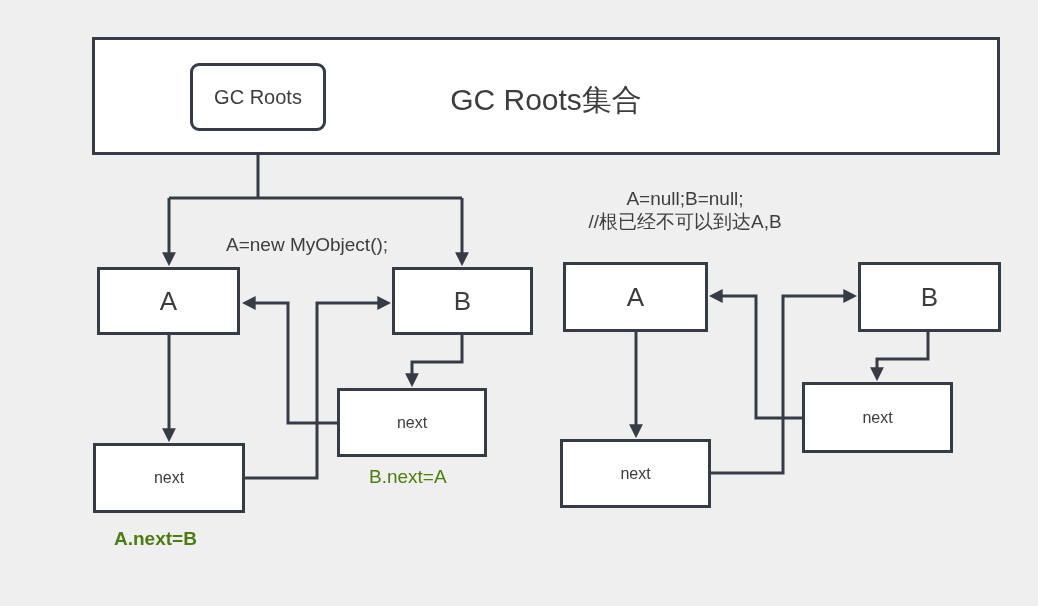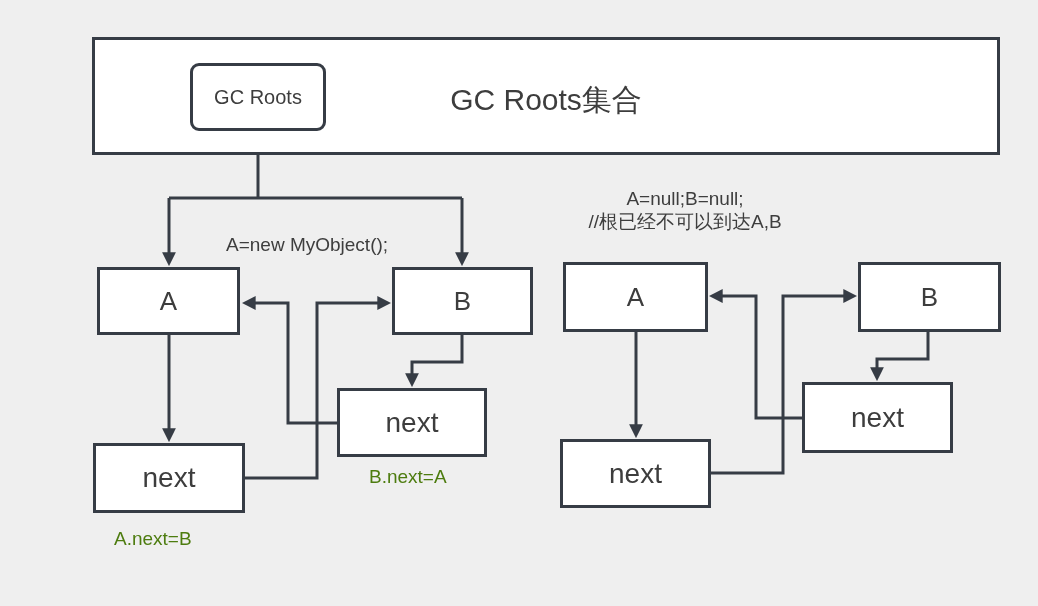--- a/index.html
+++ b/index.html
@@ -27,21 +27,21 @@
     pointer-events: none;
   }
   .box {
     position: absolute;
     box-sizing: border-box;
     background: #ffffff;
     border: 3px solid #363c45;
     display: flex;
     align-items: center;
     justify-content: center;
-    font-size: 28px;
+    font-size: 16px;
     color: #3d3d3d;
   }
   .gc-container {
     position: absolute;
     left: 92px;
     top: 37px;
     width: 908px;
     height: 118px;
     box-sizing: border-box;
     background: #ffffff;
@@ -137,20 +137,20 @@
     <div>A=null;B=null;</div>
     <div>//根已经不可以到达A,B</div>
   </div>
 
   <div class="box" style="left:97px; top:267px; width:143px; height:68px; font-size:26px;">A</div>
   <div class="box" style="left:392px; top:267px; width:141px; height:68px; font-size:26px;">B</div>
   <div class="box" style="left:93px; top:443px; width:152px; height:70px;">next</div>
   <div class="box" style="left:337px; top:388px; width:150px; height:69px;">next</div>
 
   <div class="edge-label" style="left:369px; top:466px;">B.next=A</div>
-  <div class="edge-label" style="left:114px; top:528px;">A.next=B</div>
+  <div class="edge-label" style="left:114px; top:528px;font-weight:bold;">A.next=B</div>
 
   <div class="box" style="left:563px; top:262px; width:145px; height:70px; font-size:26px;">A</div>
   <div class="box" style="left:858px; top:262px; width:143px; height:70px; font-size:26px;">B</div>
   <div class="box" style="left:560px; top:439px; width:151px; height:69px;">next</div>
   <div class="box" style="left:802px; top:382px; width:151px; height:71px;">next</div>
 
 </div>
 
 </body></html>

